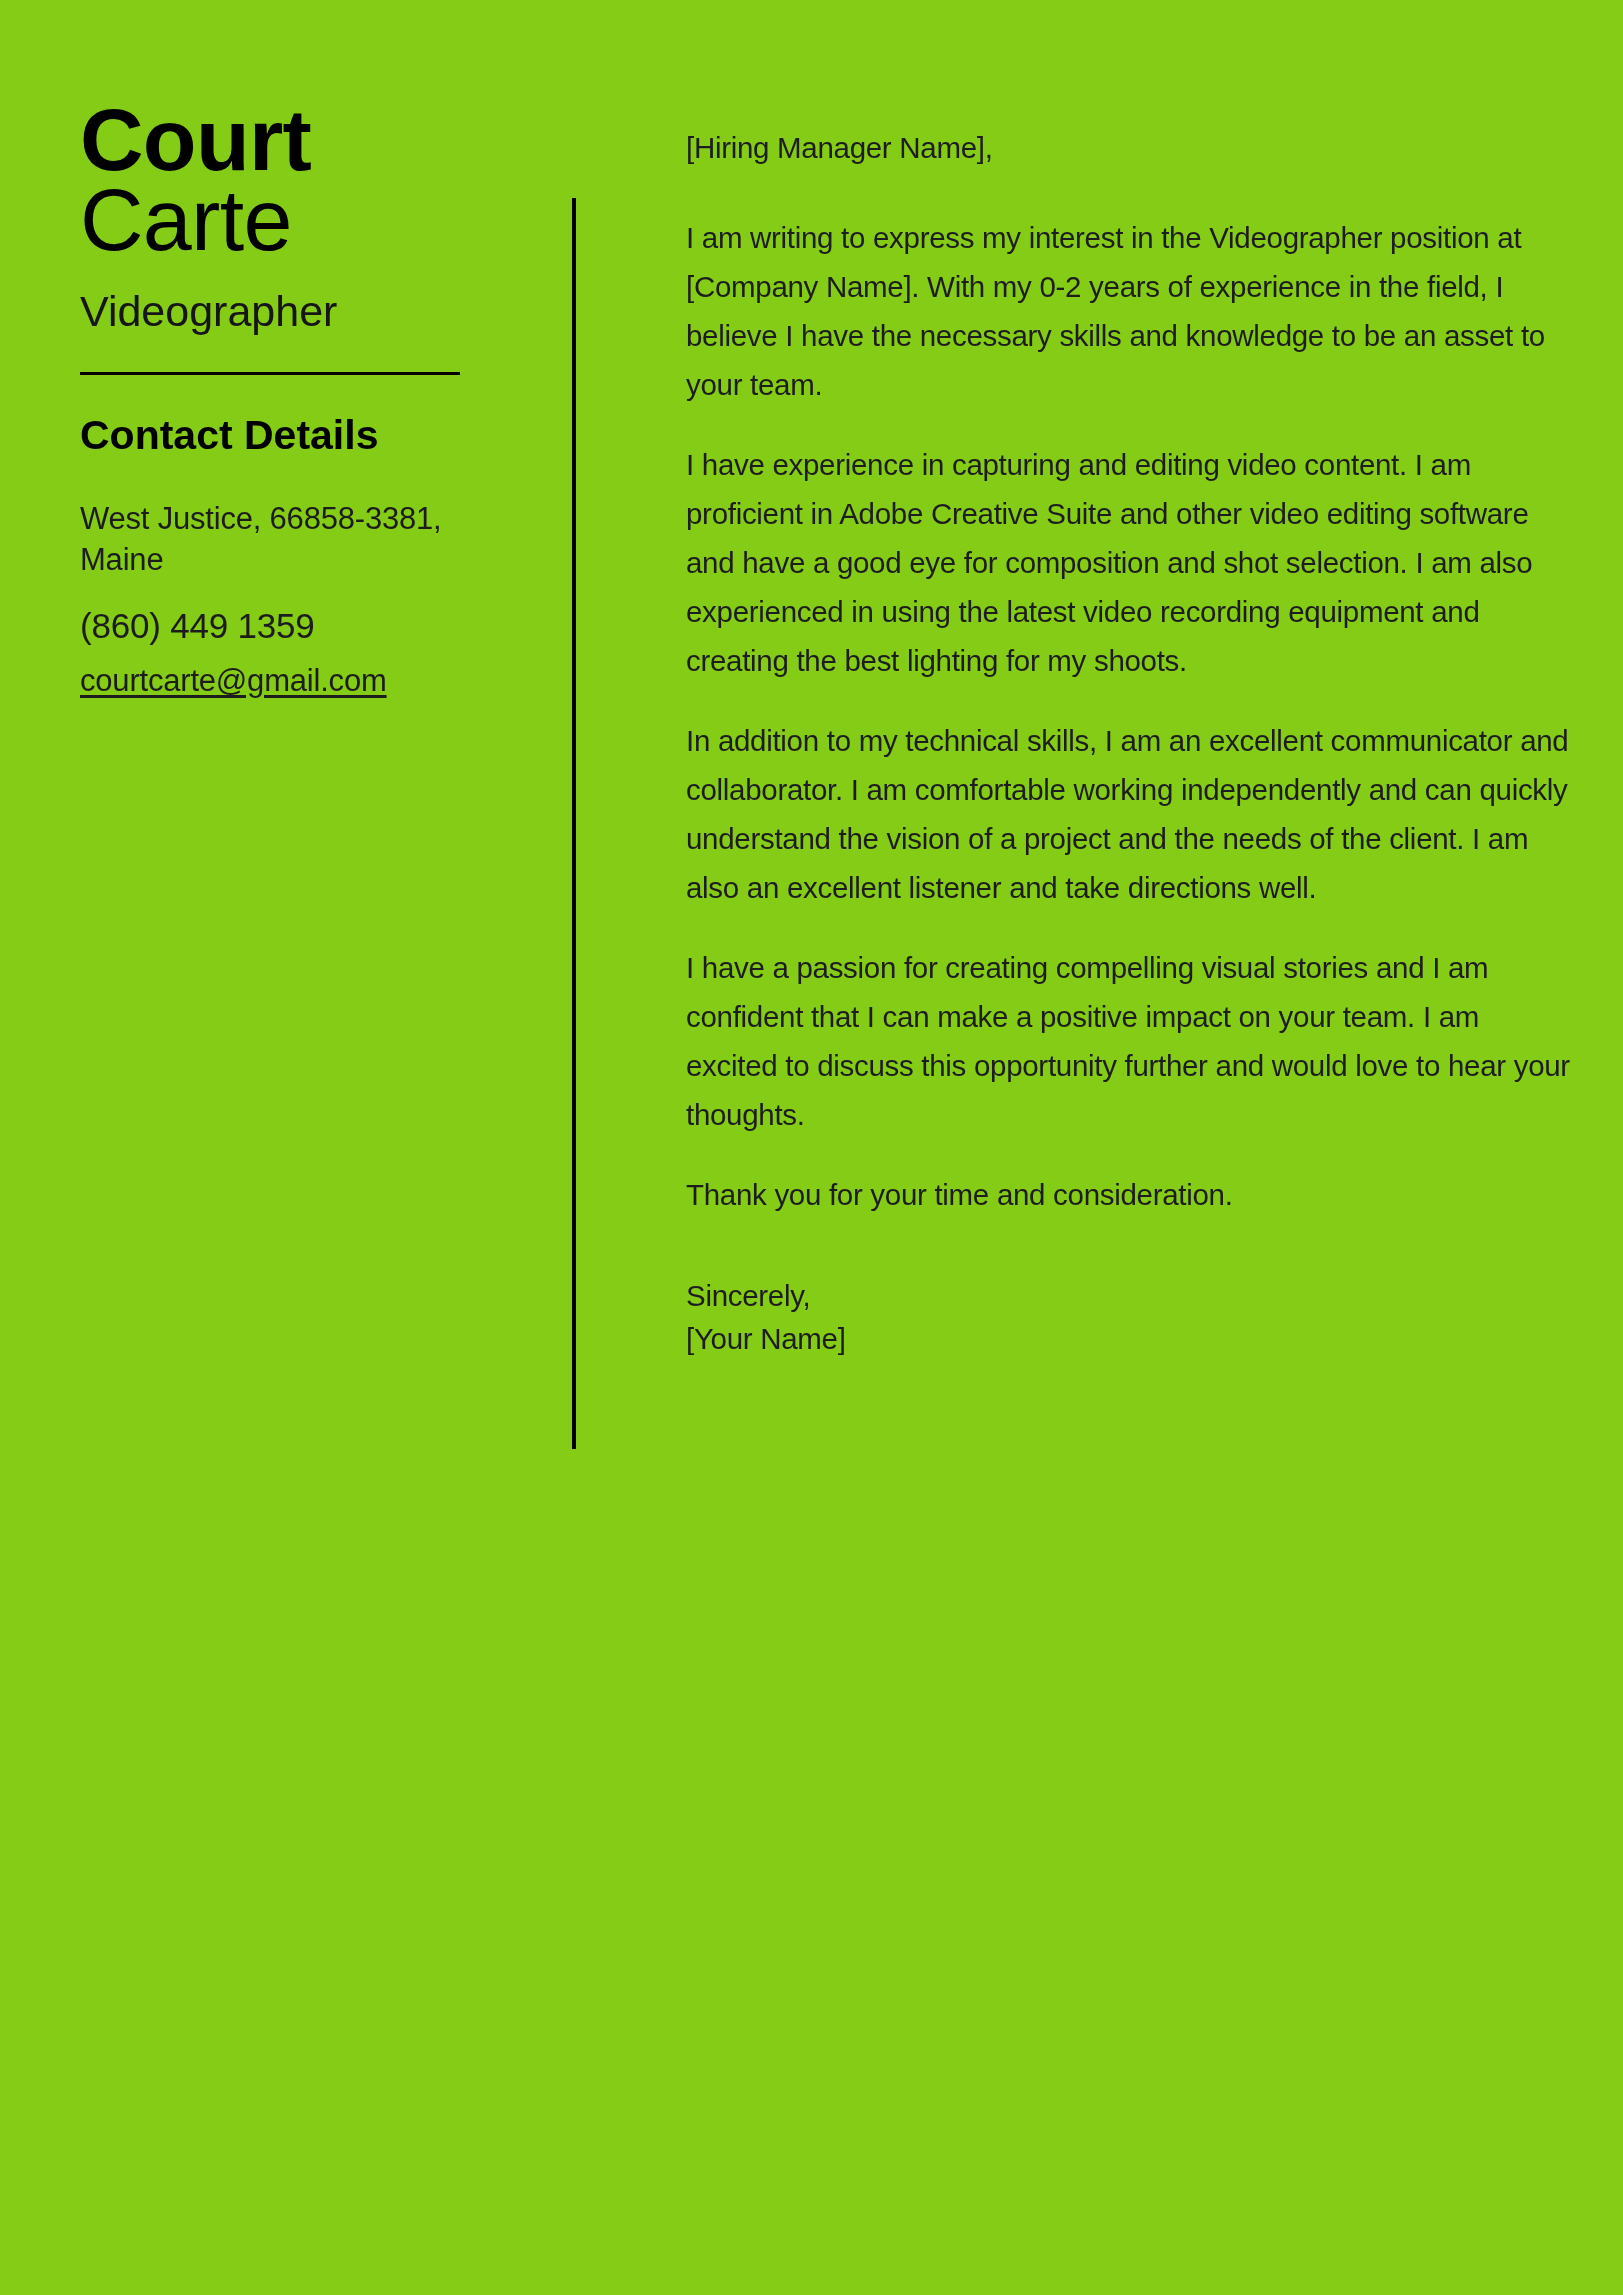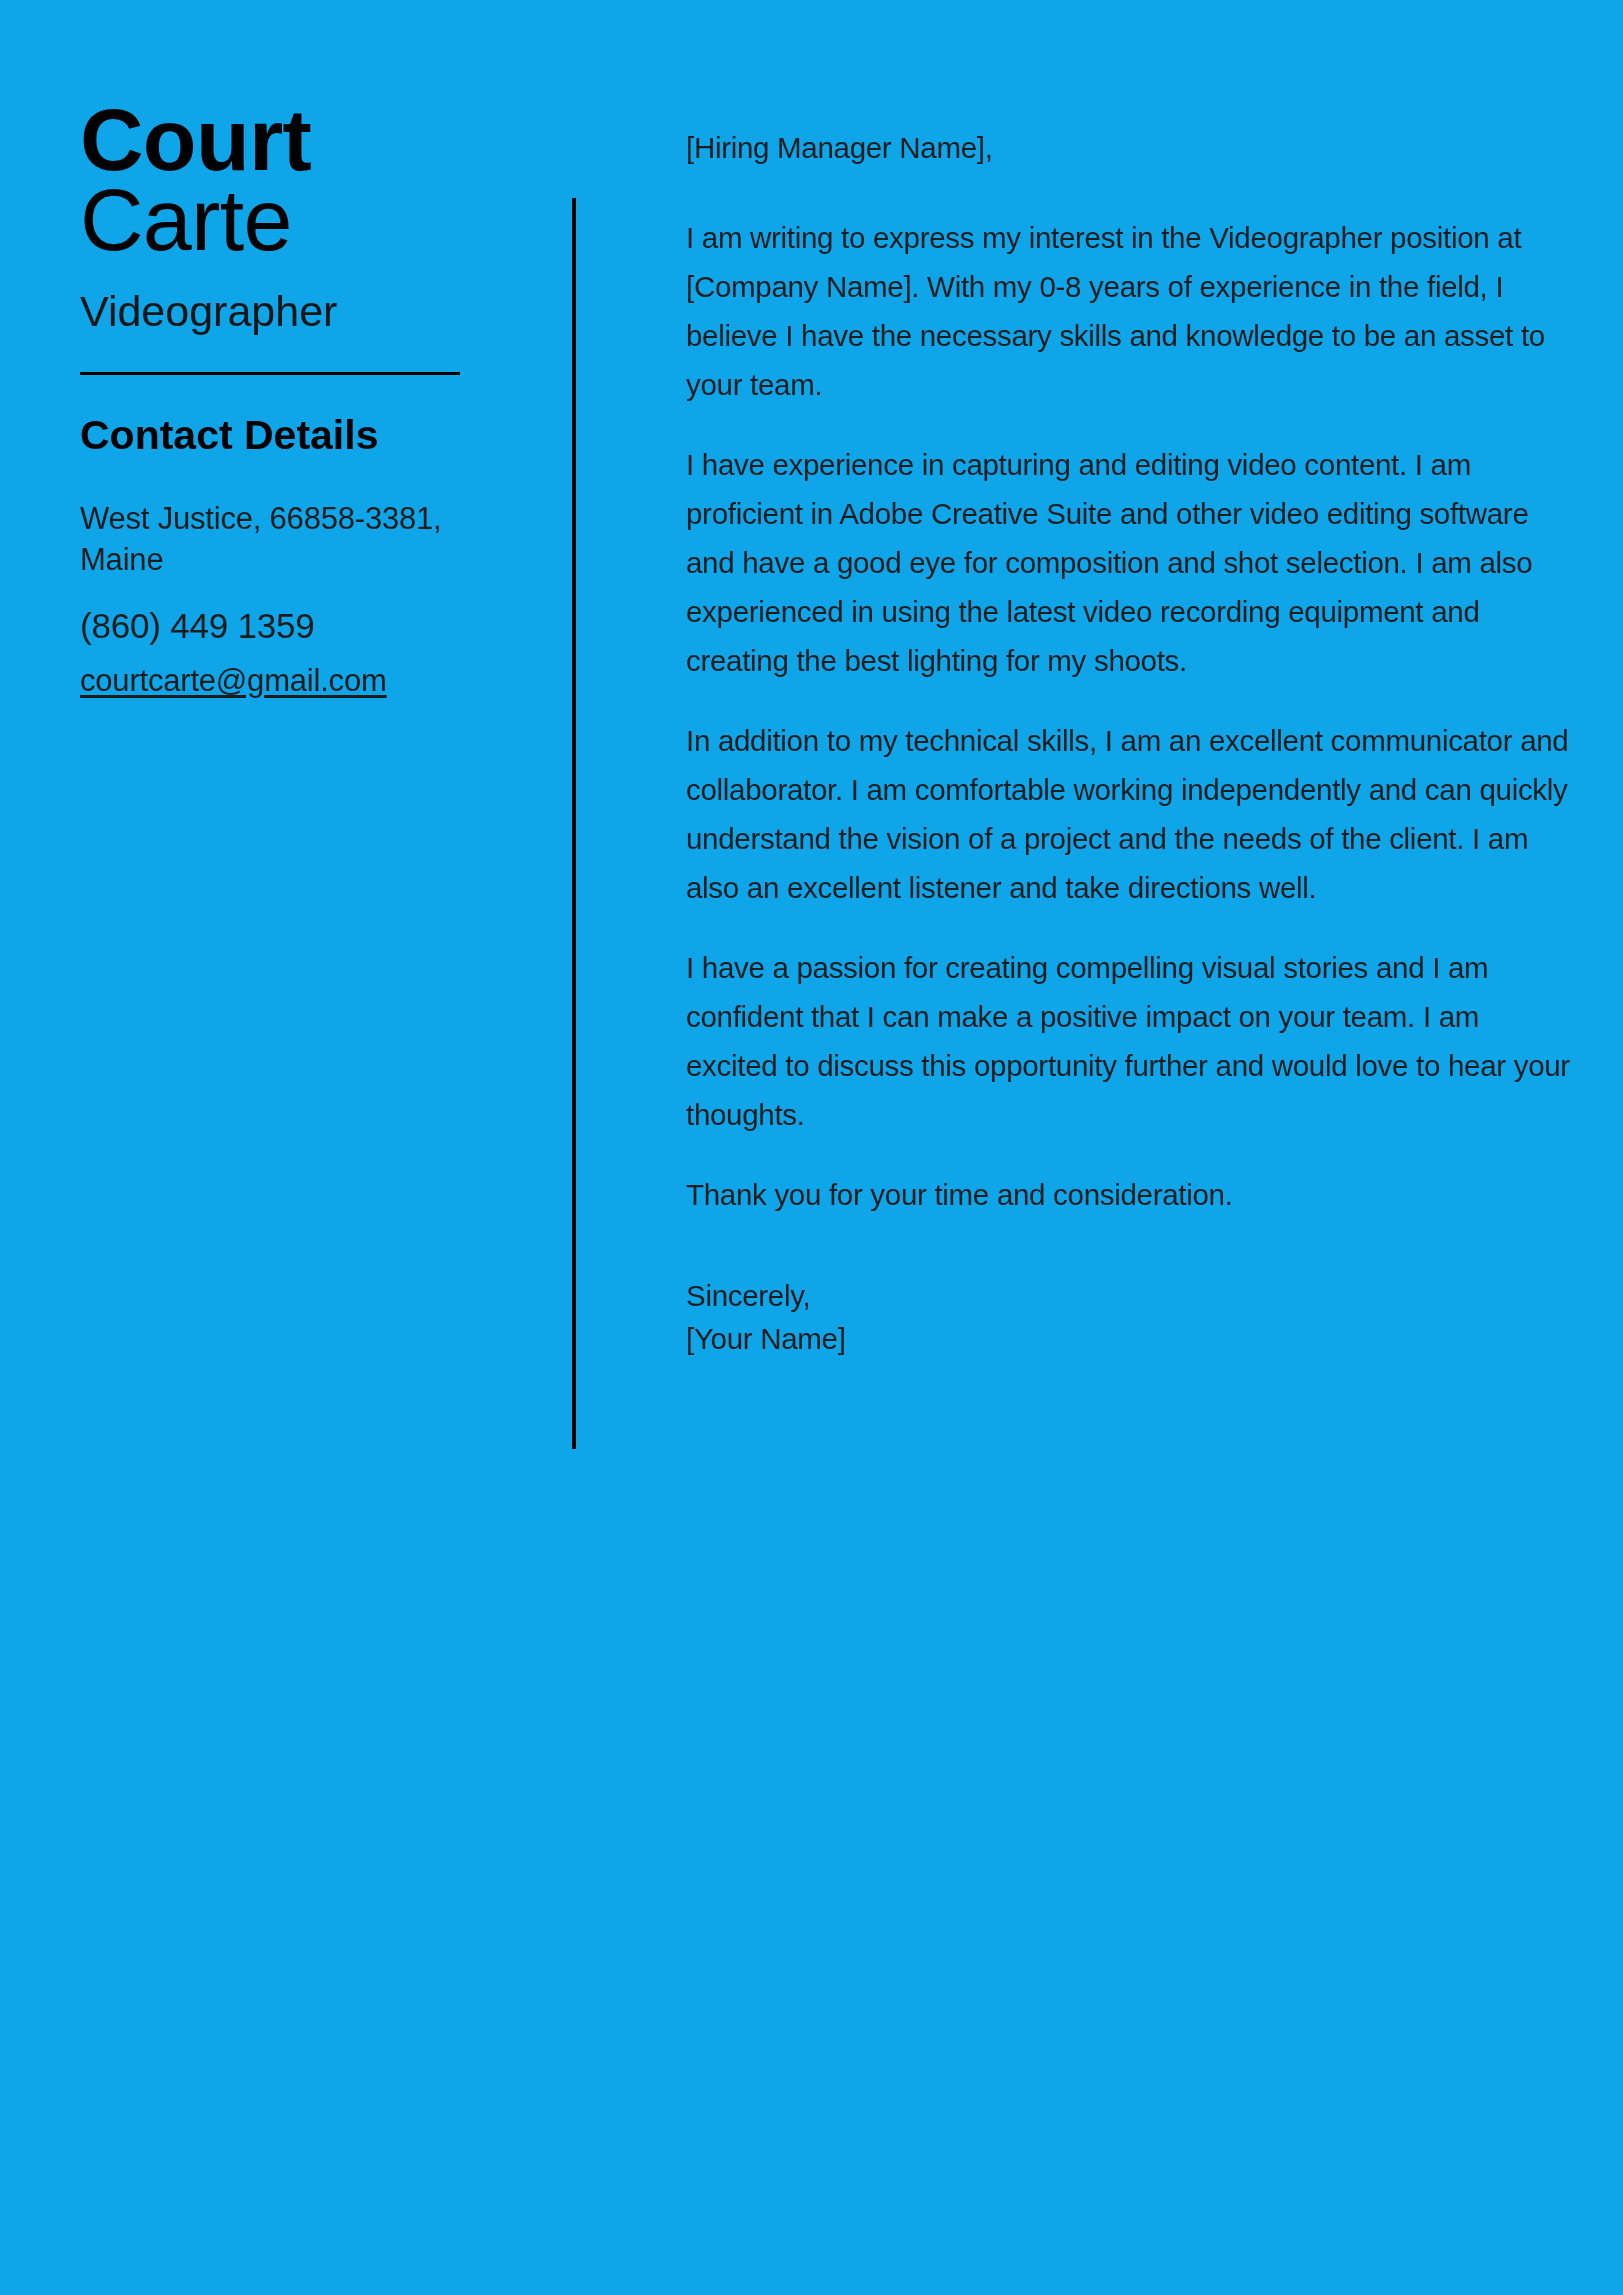--- a/index.html
+++ b/index.html
@@ -1,21 +1,21 @@
 <!DOCTYPE html>
 <html style="font-size:10.5px"><head>
 <meta charset="utf-8">
 <style>
   * { margin: 0; padding: 0; box-sizing: border-box; }
   html, body { background: #ffffff; }
   .page {
     position: relative;
     width: 1623px;
     height: 2295px;
-    background: #0ea5e9;
+    background: #84cc16;
     font-family: "Liberation Sans", sans-serif;
     overflow: hidden;
   }
 
   
   .sidebar {
     position: absolute;
     left: 80px;
     top: 0;
     width: 380px;
@@ -113,21 +113,21 @@
     <h2 class="contact-heading">Contact Details</h2>
     <p class="contact-address">West Justice, 66858-3381, Maine</p>
     <p class="contact-phone">(860) 449 1359</p>
     <a href="#" class="contact-email">courtcarte@gmail.com</a>
   </aside>
 
   <div class="vline"></div>
 
   <main class="letter">
     <p class="greeting">[Hiring Manager Name],</p>
-    <p class="body-para">I am writing to express my interest in the Videographer position at [Company Name]. With my 0-8 years of experience in the field, I believe I have the necessary skills and knowledge to be an asset to your team.</p>
+    <p class="body-para">I am writing to express my interest in the Videographer position at [Company Name]. With my 0-2 years of experience in the field, I believe I have the necessary skills and knowledge to be an asset to your team.</p>
     <p class="body-para">I have experience in capturing and editing video content. I am proficient in Adobe Creative Suite and other video editing software and have a good eye for composition and shot selection. I am also experienced in using the latest video recording equipment and creating the best lighting for my shoots.</p>
     <p class="body-para">In addition to my technical skills, I am an excellent communicator and collaborator. I am comfortable working independently and can quickly understand the vision of a project and the needs of the client. I am also an excellent listener and take directions well.</p>
     <p class="body-para">I have a passion for creating compelling visual stories and I am confident that I can make a positive impact on your team. I am excited to discuss this opportunity further and would love to hear your thoughts.</p>
     <p class="thanks">Thank you for your time and consideration.</p>
     <div class="closing-block">
       <div>Sincerely,</div>
       <div>[Your Name]</div>
     </div>
   </main>
 

